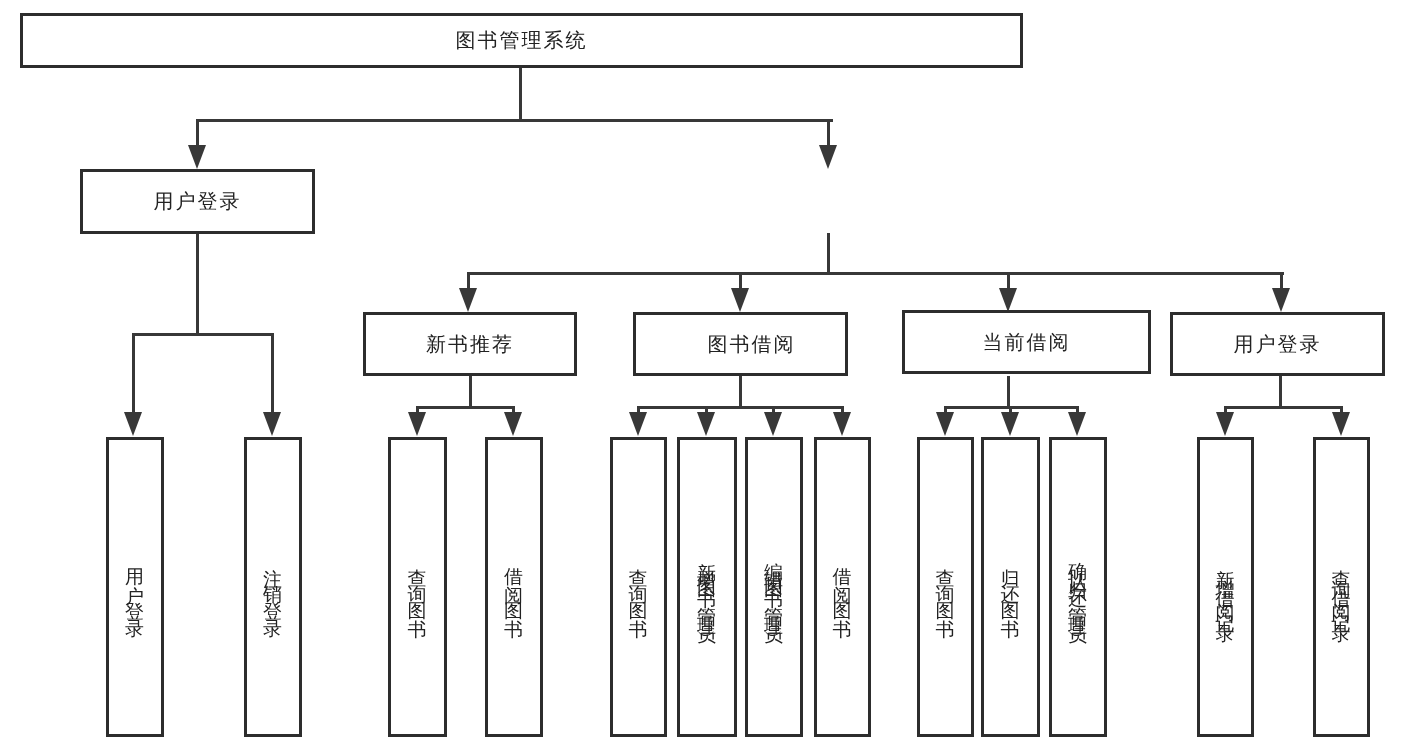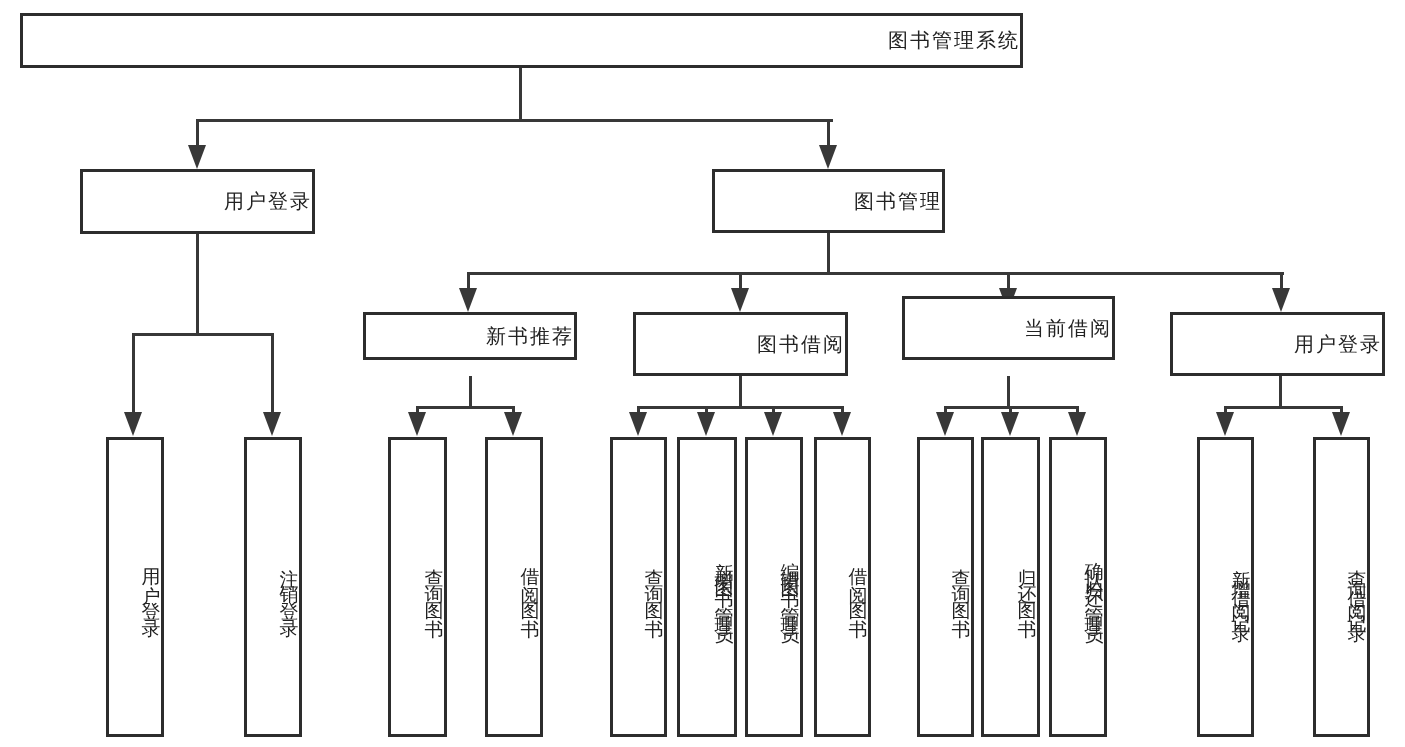--- a/index.html
+++ b/index.html
@@ -2,21 +2,21 @@
 <html><head>
 <meta charset="utf-8">
 <style>
   html,body{margin:0;padding:0;background:#ffffff;}
   .canvas{
     position:relative;width:1405px;height:747px;background:#ffffff;overflow:hidden;
     font-family:"Liberation Sans","DejaVu Sans",sans-serif;color:#222222;
   }
   .box{
     position:absolute;box-sizing:border-box;background:#ffffff;
-    border:3px solid #2d2d2d;display:flex;align-items:center;justify-content:flex-end;
+    border:3px solid #2d2d2d;display:flex;align-items:center;justify-content:center;
     z-index:2;
   }
   .hbox{font-size:20px;letter-spacing:2px;}
   .vbox{top:437px;height:300px;}
   .vbox .vtext{
     writing-mode:vertical-rl;text-orientation:mixed;line-height:1;
     font-size:19px;letter-spacing:17px;white-space:nowrap;
   }
   .vbox .vtext.med{letter-spacing:11px;}
   .vbox .vtext.long{letter-spacing:9px;}
@@ -44,49 +44,46 @@
   <div class="ln" style="left:519px;top:68px;width:3px;height:53px;"></div>
   <div class="ln" style="left:196px;top:119px;width:637px;height:3px;"></div>
   <div class="ln" style="left:196px;top:121px;width:3px;height:26px;"></div>
   <div class="arr" style="left:188px;top:145px;"></div>
   <div class="ln" style="left:827px;top:121px;width:3px;height:26px;"></div>
   <div class="arr" style="left:819px;top:145px;"></div>
 
   <div class="box hbox" style="left:80px;top:169px;width:235px;height:65px;">
     <span>用户登录</span>
   </div>
-  <div class="box hbox" style="left:712px;top:169px;width:233px;height:64px;">
-    <span>图书管理</span>
-  </div>
 
   <div class="ln" style="left:196px;top:234px;width:3px;height:101px;"></div>
   <div class="ln" style="left:132px;top:333px;width:142px;height:3px;"></div>
   <div class="ln" style="left:132px;top:335px;width:3px;height:79px;"></div>
   <div class="arr" style="left:124px;top:412px;"></div>
   <div class="ln" style="left:271px;top:335px;width:3px;height:79px;"></div>
   <div class="arr" style="left:263px;top:412px;"></div>
 
   <div class="ln" style="left:827px;top:233px;width:3px;height:41px;"></div>
   <div class="ln" style="left:467px;top:272px;width:817px;height:3px;"></div>
   <div class="ln" style="left:467px;top:274px;width:3px;height:16px;"></div>
   <div class="arr" style="left:459px;top:288px;"></div>
   <div class="ln" style="left:739px;top:274px;width:3px;height:16px;"></div>
   <div class="arr" style="left:731px;top:288px;"></div>
   <div class="ln" style="left:1007px;top:274px;width:3px;height:16px;"></div>
   <div class="arr" style="left:999px;top:288px;"></div>
   <div class="ln" style="left:1280px;top:274px;width:3px;height:16px;"></div>
   <div class="arr" style="left:1272px;top:288px;"></div>
 
-  <div class="box hbox" style="left:363px;top:312px;width:214px;height:48px;">
+  <div class="box hbox" style="left:363px;top:312px;width:214px;height:64px;">
     <span>新书推荐</span>
   </div>
   <div class="box hbox" style="left:633px;top:312px;width:215px;height:64px;padding-left:22px;">
     <span>图书借阅</span>
   </div>
-  <div class="box hbox" style="left:902px;top:296px;width:213px;height:64px;">
+  <div class="box hbox" style="left:902px;top:310px;width:249px;height:64px;">
     <span>当前借阅</span>
   </div>
   <div class="box hbox" style="left:1170px;top:312px;width:215px;height:64px;">
     <span>用户登录</span>
   </div>
 
   <div class="ln" style="left:469px;top:376px;width:3px;height:32px;"></div>
   <div class="ln" style="left:416px;top:406px;width:99px;height:3px;"></div>
   <div class="ln" style="left:416px;top:408px;width:3px;height:6px;"></div>
   <div class="arr" style="left:408px;top:412px;"></div>

